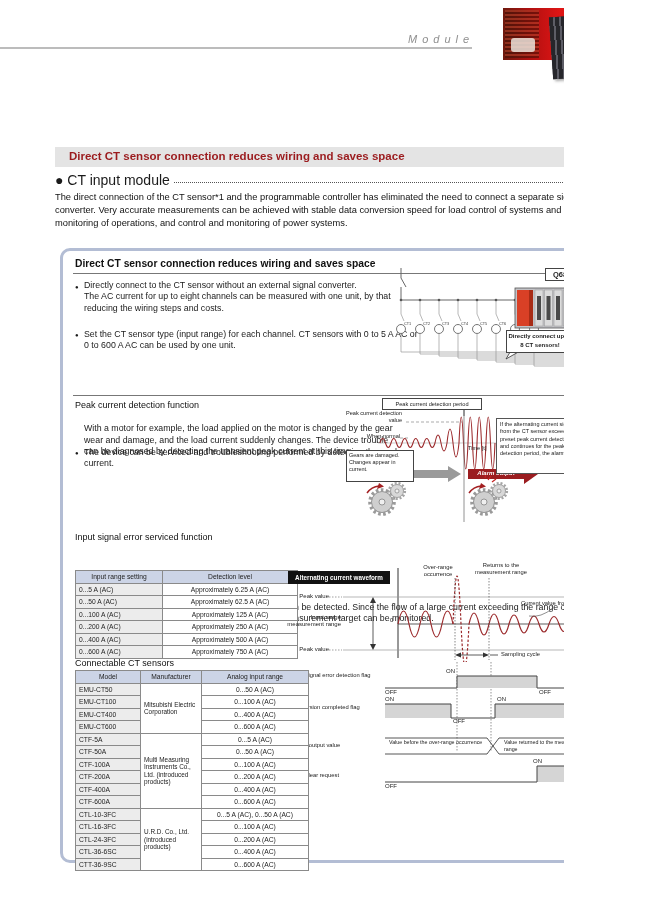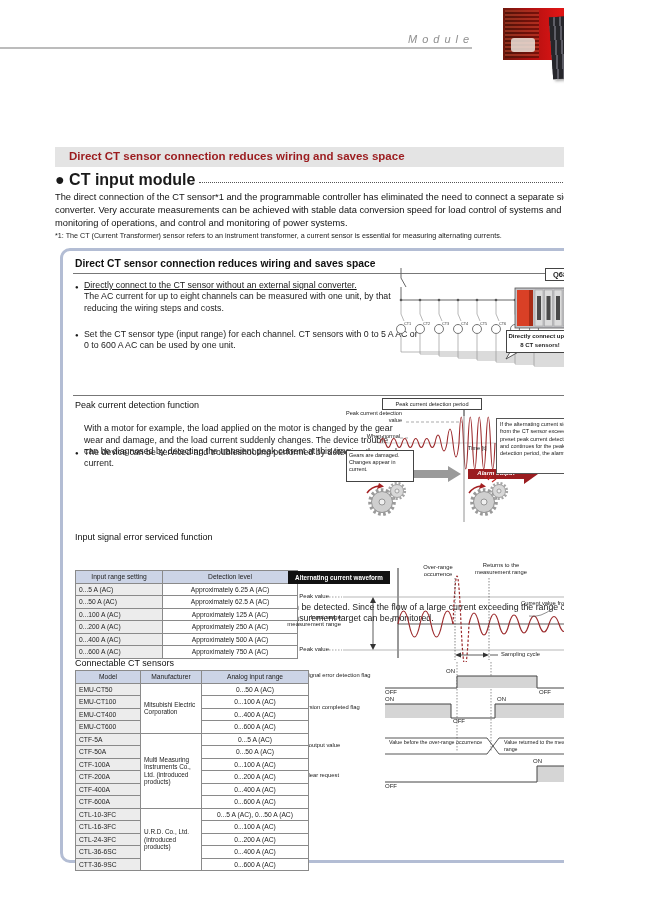--- a/index.html
+++ b/index.html
@@ -19,21 +19,21 @@
   .plc-tower{left:551px;top:16px;width:40px;height:62px;background:#26262b;transform:rotate(-4deg);
      box-shadow:2px 2px 3px rgba(0,0,0,.35);
      background-image:repeating-linear-gradient(90deg,#26262b 0 4px,#5d5d66 4px 6px);}
   .drill{left:574px;top:-4px;width:9px;height:26px;background:linear-gradient(90deg,#e8c06a,#9c6a1e 60%,#6e4a12);transform:rotate(3deg);}
   .drill-tip{left:575px;top:20px;width:0;height:0;border-left:4px solid transparent;border-right:4px solid transparent;border-top:7px solid #7c551a;transform:rotate(3deg);}
 
   
   .title-bar{left:55px;top:147px;width:568px;height:20px;background:#e4e4e4;}
   .title-bar span{position:absolute;left:14px;top:3px;font-size:11.5px;font-weight:bold;color:#9b1b1e;}
   .sub-row{left:55px;top:172px;width:568px;height:16px;display:flex;align-items:center;}
-  .sub-label{font-size:16px;font-weight:bold;white-space:nowrap;}
+  .sub-label{font-size:14px;font-weight:normal;white-space:nowrap;}
   .sub-dots{flex:1;border-bottom:1.5px dotted #555;margin:0 4px 4px 4px;height:8px;}
   .sub-model{font-size:15px;font-weight:bold;white-space:nowrap;}
   .intro-body{left:55px;top:191px;width:568px;font-size:9.3px;line-height:13px;color:#111;}
   .intro-foot{left:55px;top:231px;width:568px;font-size:7.2px;color:#222;}
 
   
   .fbox{left:60px;top:248px;width:545px;height:609px;border:3px solid #b3bdd4;border-radius:10px;background:#fff;}
   .sec-h{font-size:10.3px;font-weight:bold;color:#111;white-space:nowrap;}
   .rule{border-bottom:1px solid #777;height:0;}
   .sub-h{font-size:9px;color:#111;}
@@ -82,27 +82,26 @@
 
   <div class="abs title-bar">
     <span>Direct CT sensor connection reduces wiring and saves space</span>
   </div>
   <div class="abs sub-row">
     <span class="sub-label">●&nbsp;<span>CT input module</span></span>
     <span class="sub-dots"></span>
     <span class="sub-model">Q68CT</span>
   </div>
   <div class="abs intro-body">The direct connection of the CT sensor*1 and the programmable controller has eliminated the need to connect a separate signal converter. Very accurate measurements can be achieved with stable data conversion speed for load control of systems and devices, monitoring of operations, and control and monitoring of power systems.</div>
-  <div class="abs intro-foot">*1: The CT (Current Transformer) sensor refers to an instrument transformer, a current sensor is essential for measuring alternating currents.</div>
 
   <div class="abs fbox">
 
     <div class="abs sec-h" style="left:12px;top:7px;">Direct CT sensor connection reduces wiring and saves space</div>
     <div class="abs rule" style="left:10px;top:22px;width:522px;"></div>
-    <div class="abs bullet" style="left:12px;top:29px;width:336px;text-decoration:underline;">Directly connect to the CT sensor without an external signal converter.</div>
+    <div class="abs bullet" style="left:12px;top:29px;width:336px;">Directly connect to the CT sensor without an external signal converter.</div>
     <div class="abs cont" style="left:21px;top:40px;width:328px;">The AC current for up to eight channels can be measured with one unit, by that reducing the wiring steps and costs.</div>
     <div class="abs bullet" style="left:12px;top:66px;width:336px;">Set the CT sensor type (input range) for each channel. CT sensors with 0 to 5 A AC or 0 to 600 A AC can be used by one unit.</div>
 
     <div class="diag" style="left:326px;top:5px;width:212px;height:124px;">
       <svg width="212" height="124">
 
         <path d="M12,12 V22 M12,22 L17,31 M12,31 V44" stroke="#666" stroke-width="1" fill="none"></path>
         <line x1="12" y1="44" x2="145" y2="44" stroke="#666" stroke-width="1"></line>
 
         <g stroke="#9a9a9a" stroke-width="0.7" fill="none">

